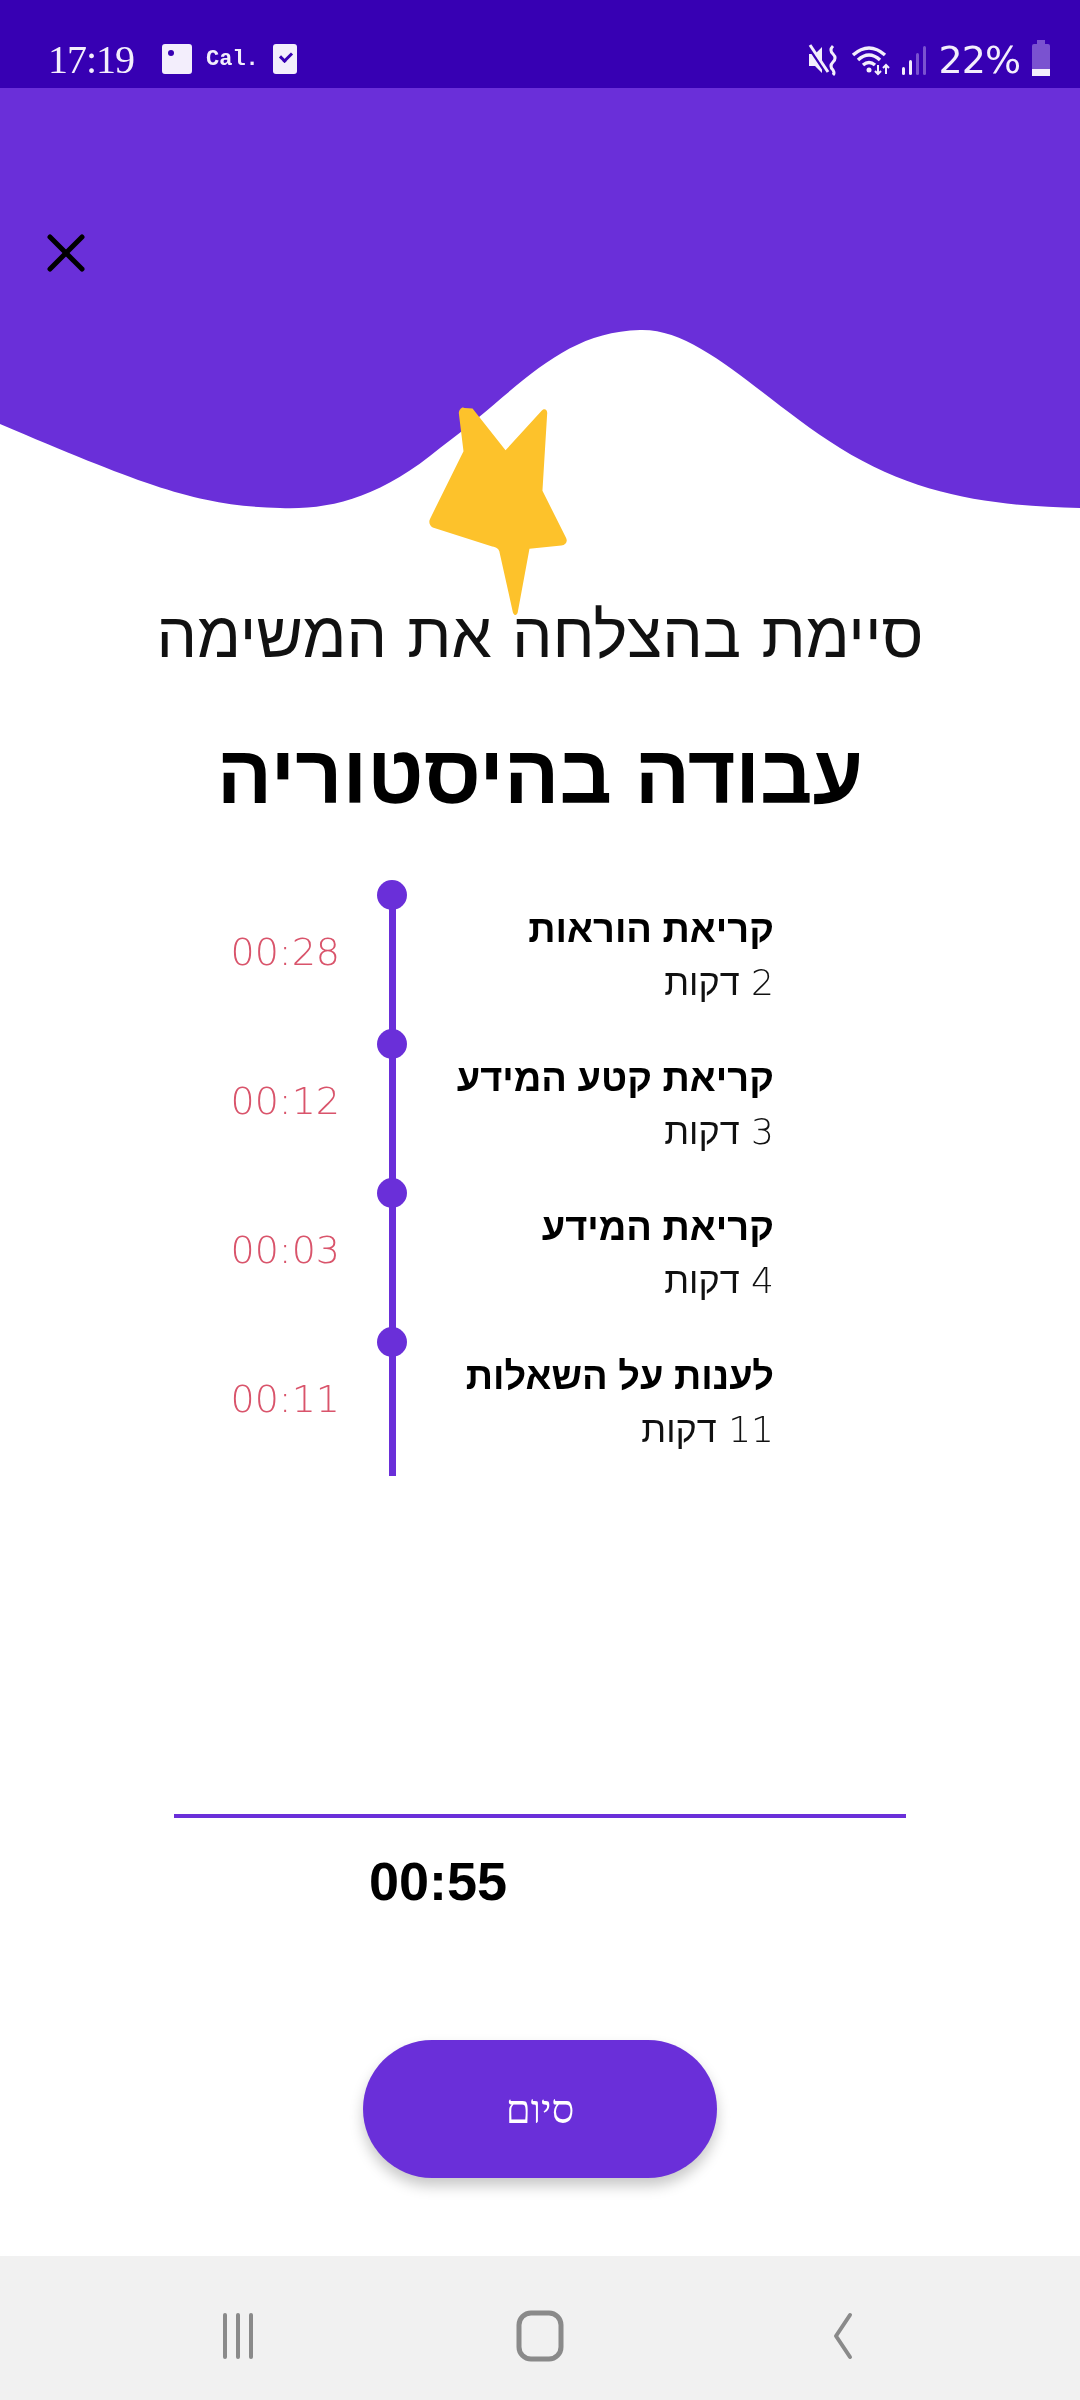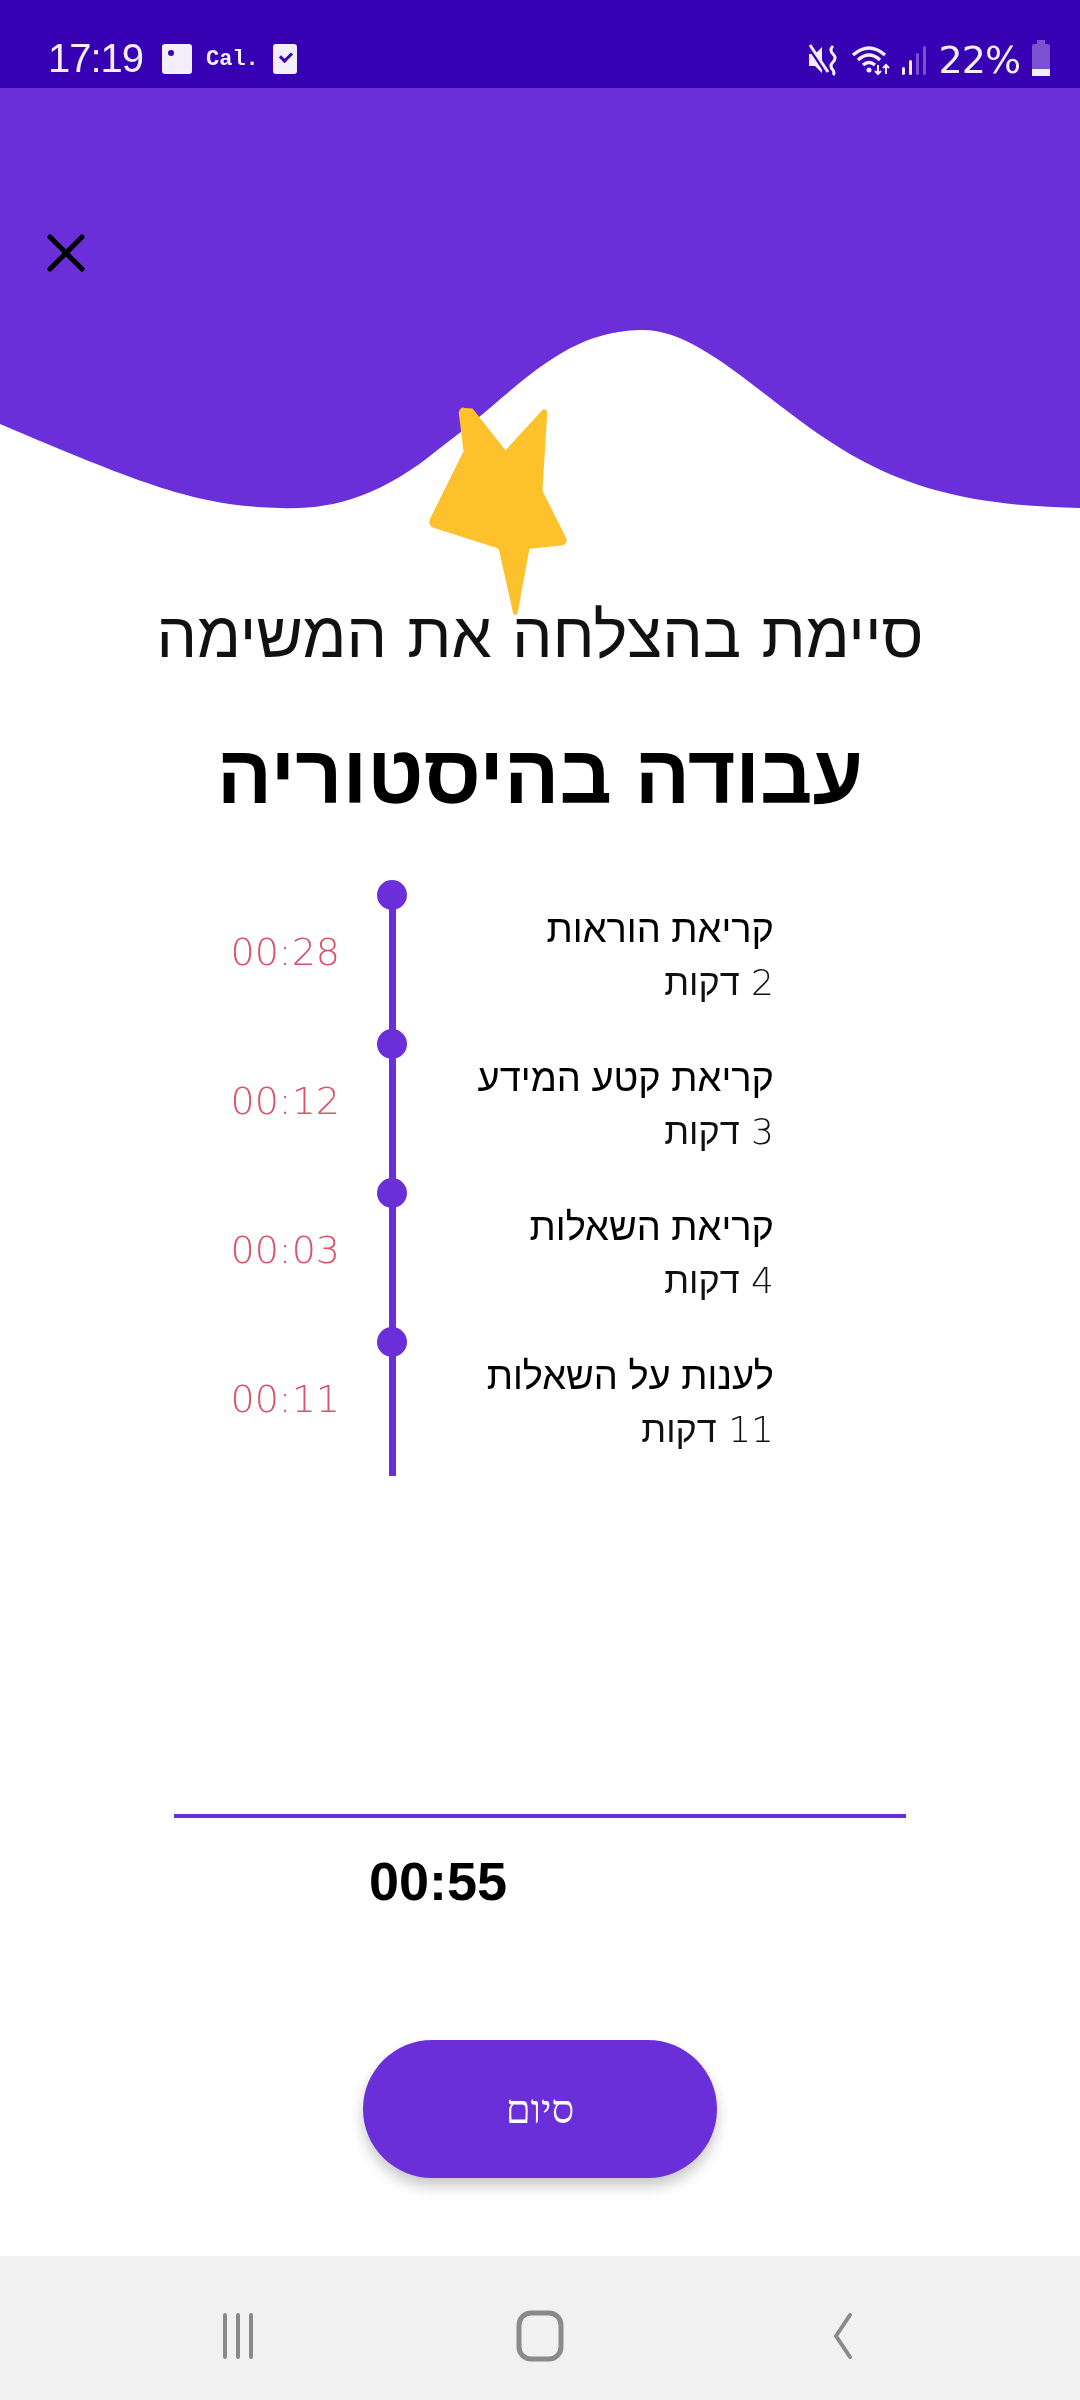--- a/index.html
+++ b/index.html
@@ -1,20 +1,20 @@
 <!DOCTYPE html>
 <html><head>
 <meta charset="utf-8">
 <style>
   * { margin: 0; padding: 0; box-sizing: border-box; }
   html, body { width: 1080px; height: 2400px; overflow: hidden; background: #ffffff; font-family: "Liberation Sans", "DejaVu Sans", sans-serif; }
   .screen { position: relative; width: 1080px; height: 2400px; background: #ffffff; }
 
   .status-bar { position: absolute; left: 0; top: 0; width: 1080px; height: 88px; background: #3700b3; color: #f3eefc; }
-  .status-time { position: absolute; left: 48px; top: 36px; font-size: 40px; font-family: Liberation Sans, sans-serif; letter-spacing: -1px; }
+  .status-time { position: absolute; left: 48px; top: 36px; font-size: 40px; font-family: Liberation Serif, serif; letter-spacing: -1px; }
   .status-left-icons { position: absolute; left: 162px; top: 44px; display: flex; align-items: center; gap: 14px; }
   .sb-icon-img { width: 30px; height: 30px; border: 3px solid #f3eefc; border-radius: 3px; position: relative; background: #f3eefc; }
   .sb-icon-img::after { content: ""; position: absolute; left: 3px; top: 3px; width: 6px; height: 6px; border-radius: 50%; background: #3700b3; }
   .sb-cal { font-size: 22px; font-weight: bold; color: #f3eefc; font-family: Liberation Mono, monospace; }
   .sb-check { width: 24px; height: 30px; background: #f3eefc; border-radius: 3px; position: relative; }
   .sb-check::after { content: ""; position: absolute; left: 7px; top: 8px; width: 9px; height: 5px; border-left: 3px solid #3700b3; border-bottom: 3px solid #3700b3; transform: rotate(-45deg); }
   .status-right { position: absolute; right: 30px; top: 38px; display: flex; align-items: center; gap: 10px; }
   .sb-pct { font-size: 38px; font-family: "DejaVu Sans", sans-serif; letter-spacing: -1px; }
   .battery { width: 18px; height: 32px; background: #7a52d0; border-radius: 2px; position: relative; margin-left: 2px; }
   .battery::before { content: ""; position: absolute; left: 5px; top: -4px; width: 8px; height: 4px; background: #7a52d0; }
@@ -25,21 +25,21 @@
   .star { position: absolute; left: 420px; top: 310px; width: 240px; height: 230px; }
 
   .subtitle { position: absolute; left: 0; top: 598px; width: 1080px; text-align: center; font-size: 64px; color: #111; direction: rtl; font-family: "DejaVu Sans", sans-serif; font-weight: 300; }
   .assignment-title { position: absolute; left: 0; top: 728px; width: 1080px; text-align: center; font-size: 82px; font-weight: bold; color: #000; direction: rtl; }
 
   .timeline { position: absolute; left: 0; top: 880px; width: 1080px; height: 600px; }
   .tl-line { position: absolute; left: 389px; top: 14px; width: 7px; height: 582px; background: #6a2fd9; }
   .tl-step { position: absolute; left: 0; width: 1080px; height: 148px; }
   .tl-dot { position: absolute; left: 377px; top: 0; width: 30px; height: 30px; border-radius: 50%; background: #6a2fd9; }
   .tl-time { position: absolute; left: 180px; width: 160px; text-align: right; top: 50px; font-size: 38px; color: #d9546b; font-family: "DejaVu Sans", sans-serif; font-weight: 300; }
-  .tl-name { position: absolute; right: 306px; top: 28px; font-size: 38px; font-weight: normal; color: #000; direction: rtl; text-align: right; white-space: nowrap; }
+  .tl-name { position: absolute; right: 306px; top: 28px; font-size: 38px; font-weight: bold; color: #000; direction: rtl; text-align: right; white-space: nowrap; }
   .tl-duration { position: absolute; right: 306px; top: 82px; font-size: 36px; color: #111; direction: rtl; text-align: right; white-space: nowrap; font-family: "DejaVu Sans", sans-serif; font-weight: 300; }
 
   .divider { position: absolute; left: 174px; top: 1814px; width: 732px; height: 4px; background: #6a2fd9; }
   .total-time { position: absolute; left: 0; top: 1850px; width: 876px; text-align: center; font-size: 54px; font-weight: bold; color: #000; }
 
   .finish-btn { position: absolute; left: 363px; top: 2040px; width: 354px; height: 138px; border-radius: 69px; background: #6a2fd9; color: #fff; font-size: 40px; display: flex; align-items: center; justify-content: center; box-shadow: 0 8px 14px rgba(0,0,0,0.22); cursor: pointer; direction: rtl; border: none; font-family: Liberation Serif, serif; }
 
   .nav-bar { position: absolute; left: 0; top: 2256px; width: 1080px; height: 144px; background: #f1f1f1; }
   .nav-btn { position: absolute; top: 40px; width: 80px; height: 80px; display: flex; align-items: center; justify-content: center; cursor: pointer; }
 </style>
@@ -112,21 +112,21 @@
     <div class="tl-step" style="top:149px;">
       <div class="tl-dot"></div>
       <div class="tl-time">00:12</div>
       <div class="tl-name">קריאת קטע המידע</div>
       <div class="tl-duration">3 דקות</div>
     </div>
 
     <div class="tl-step" style="top:298px;">
       <div class="tl-dot"></div>
       <div class="tl-time">00:03</div>
-      <div class="tl-name">קריאת השאלות</div>
+      <div class="tl-name">קריאת המידע</div>
       <div class="tl-duration">4 דקות</div>
     </div>
 
     <div class="tl-step" style="top:447px;padding-left:40px;">
       <div class="tl-dot"></div>
       <div class="tl-time">00:11</div>
       <div class="tl-name">לענות על השאלות</div>
       <div class="tl-duration">11 דקות</div>
     </div>
   </div>

